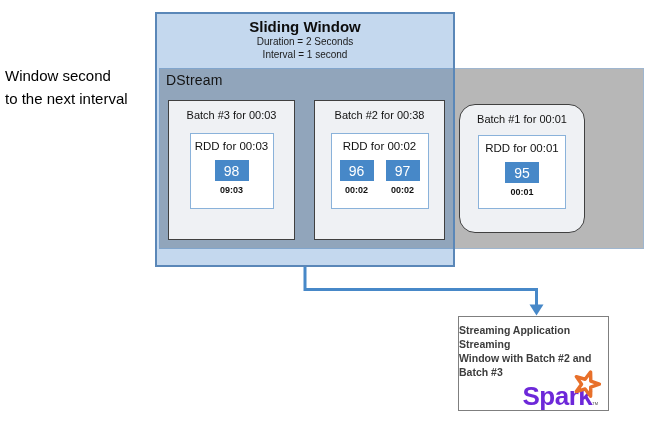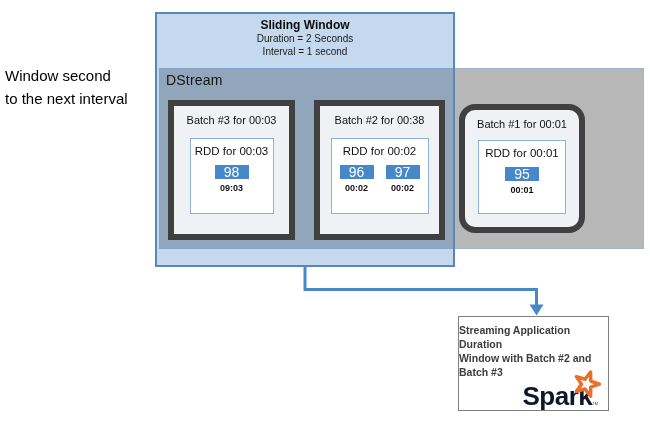--- a/index.html
+++ b/index.html
@@ -15,57 +15,57 @@
   .dstream-rect{
     position:absolute;left:159px;top:68px;width:485px;height:181px;
     background:#b7b7b7;border:1.5px solid #9fb6cf;box-sizing:border-box;z-index:1;
   }
   
   .window-rect{
     position:absolute;left:155px;top:12px;width:300px;height:255px;
     background:rgba(60,125,200,0.30);border:2px solid #5a87b8;box-sizing:border-box;z-index:2;
     text-align:center;
   }
-  .window-title{margin-top:4px;font-size:12px;font-weight:bold;color:#0d0d0d;}
+  .window-title{margin-top:4px;font-size:15px;font-weight:bold;color:#0d0d0d;}
   .window-sub{font-size:10px;color:#1a1a1a;line-height:13px;}
   .dstream-label{
     position:absolute;left:166px;top:72px;font-size:14px;color:#141414;z-index:3;letter-spacing:.2px;
   }
   
   .batch{
-    position:absolute;background:#eff1f4;border:6px solid #404040;box-sizing:border-box;
+    position:absolute;background:#eff1f4;border:1px solid #404040;box-sizing:border-box;
     z-index:3;display:flex;flex-direction:column;align-items:center;
   }
   .batch-title{margin-top:8px;font-size:11px;color:#111;}
   .rdd{
     background:#ffffff;border:1px solid #8ab2da;box-sizing:border-box;margin-top:12px;
     display:flex;flex-direction:column;align-items:center;
   }
   .rdd-title{margin-top:6px;font-size:11.5px;color:#111;}
   .items{display:flex;flex-direction:row;gap:12px;margin-top:8px;}
   .item{display:flex;flex-direction:column;align-items:center;}
   .val{
-    width:34px;height:14px;background:#4788c8;color:#ffffff;font-size:14px;
+    width:34px;height:21px;background:#4788c8;color:#ffffff;font-size:14px;
     display:flex;align-items:center;justify-content:center;
   }
   .time{margin-top:4px;font-size:9px;font-weight:bold;color:#111;}
   
   .arrow-svg{position:absolute;left:0;top:0;width:650px;height:421px;z-index:4;pointer-events:none;}
   
   .proc-box{
     position:absolute;left:458px;top:316px;width:151px;height:95px;background:#ffffff;
     border:1px solid #7f7f7f;box-sizing:border-box;z-index:3;text-align:left;
   }
   .proc-line{font-size:10.5px;font-weight:bold;color:#3d3d3d;line-height:14px;}
   .proc-line:first-child{margin-top:6px;}
   .spark-logo{
     position:absolute;right:10px;bottom:1px;z-index:2;
   }
   .spark-word{
-    font-size:26px;font-weight:bold;color:#0f172a;letter-spacing:-0.5px;line-height:26px;
+    font-size:26px;font-weight:bold;color:#6d28d9;letter-spacing:-0.5px;line-height:26px;
   }
   .spark-tm{font-size:4px;font-weight:normal;color:#3e3c40;vertical-align:baseline;}
   .spark-star{position:absolute;top:-15px;right:-4px;}
 </style>
 </head>
 <body>
 
 <div class="canvas">
 
   <div class="left-note">
@@ -126,21 +126,21 @@
     </div>
   </div>
 
   <svg class="arrow-svg" viewBox="0 0 650 421" xmlns="http://www.w3.org/2000/svg">
     <polyline points="305,267 305,289.5 536.5,289.5 536.5,306" fill="none" stroke="#4788c8" stroke-width="3"></polyline>
     <polygon points="529.5,304.5 543.5,304.5 536.5,315.5" fill="#4788c8"></polygon>
   </svg>
 
   <div class="proc-box">
     <div class="proc-line">Streaming Application</div>
-    <div class="proc-line">Duration</div>
+    <div class="proc-line">Streaming</div>
     <div class="proc-line">Window with Batch #2 and</div>
     <div class="proc-line">Batch #3</div>
     <div class="spark-logo">
       <span class="spark-word">Spark</span><span class="spark-tm">TM</span>
       <svg class="spark-star" width="30" height="30" viewBox="0 0 26 26" xmlns="http://www.w3.org/2000/svg">
         <g transform="rotate(18 13 13)">
           <polygon points="13,3 15.6,10.4 23.5,10.6 17.2,15.4 19.5,22.9 13,18.4 6.5,22.9 8.8,15.4 2.5,10.6 10.4,10.4" fill="#ffffff" stroke="#e8702a" stroke-width="3" stroke-linejoin="round"></polygon>
         </g>
       </svg>
     </div>

